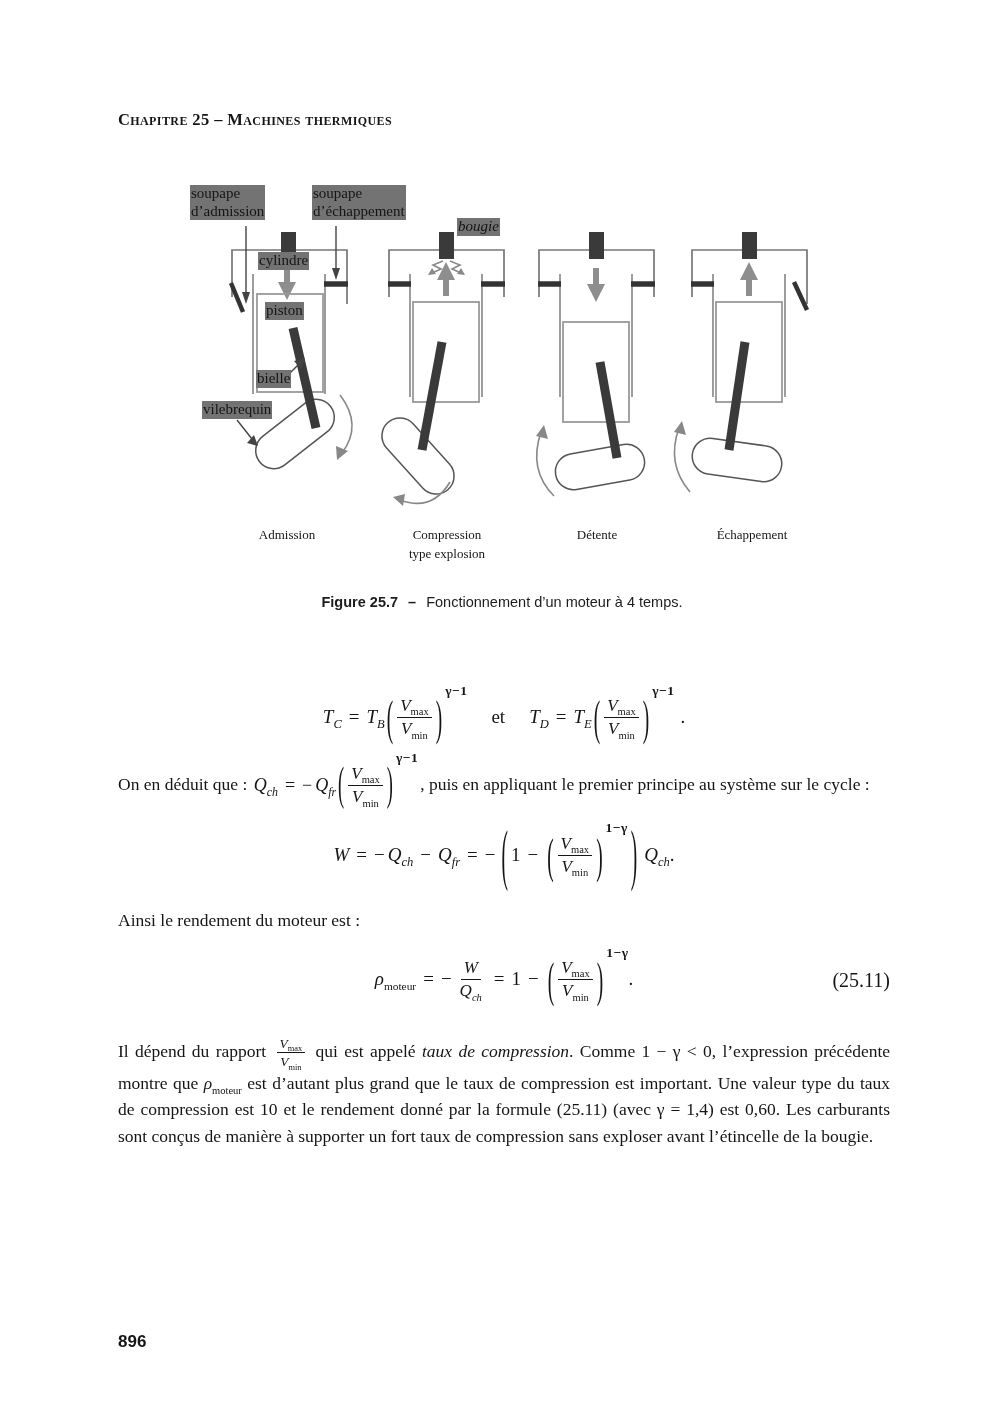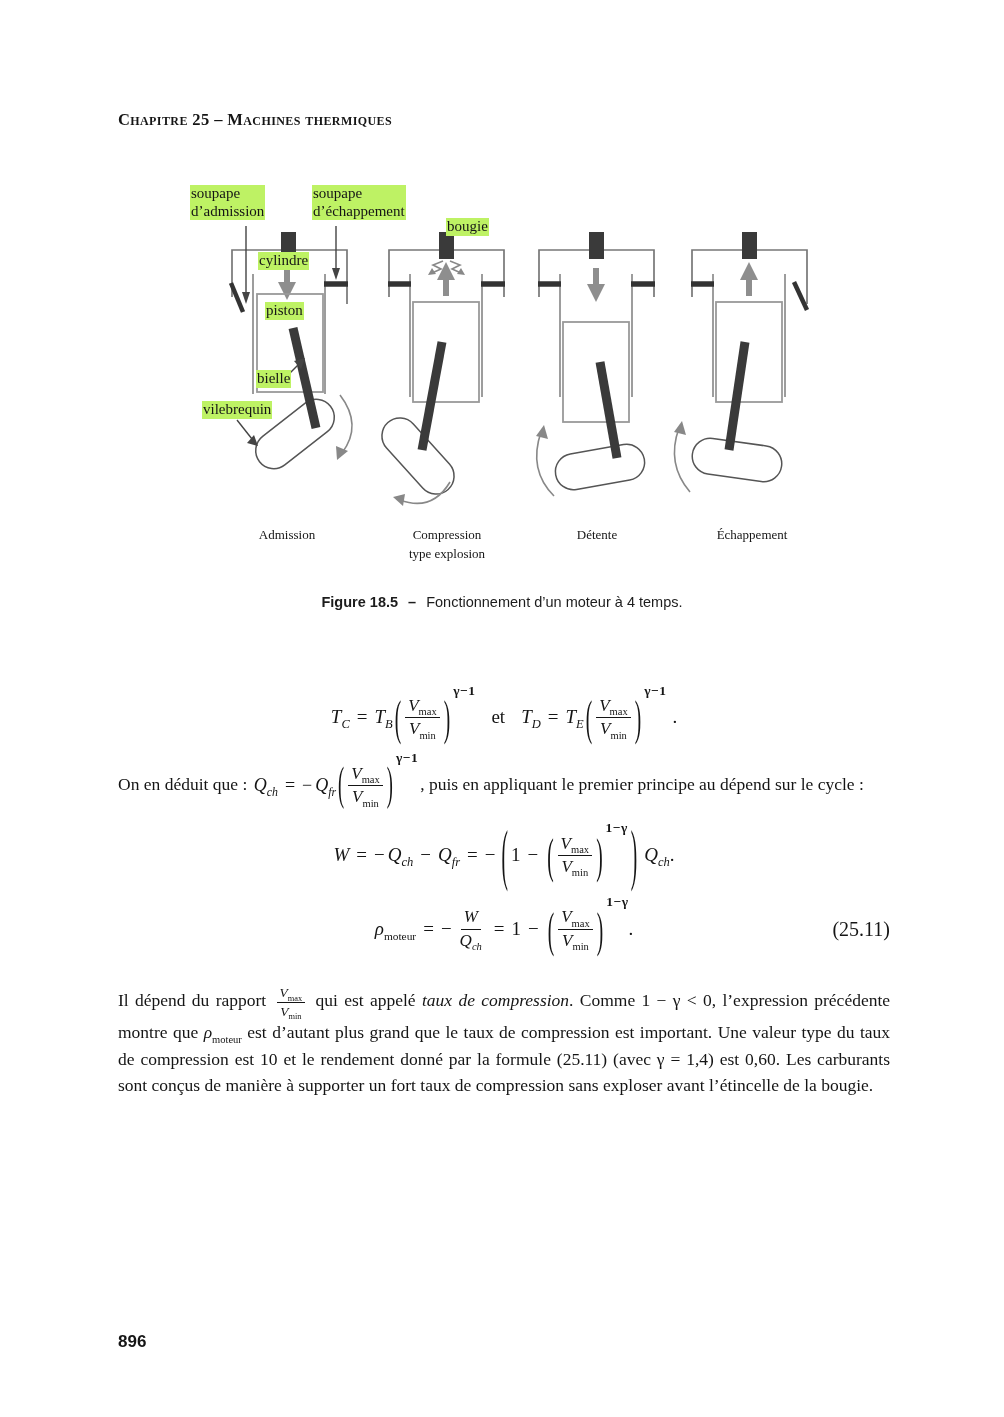--- a/index.html
+++ b/index.html
@@ -12,21 +12,21 @@
   
   #header{
     left:118px;top:110px;font-weight:bold;font-size:16.5px;
     font-variant:small-caps;letter-spacing:.4px;
   }
 
   
   #figure{left:160px;top:182px;width:710px;height:405px;}
   #figure svg{position:absolute;left:0;top:0;}
   .figlabel{
-    position:absolute;font-size:15px;line-height:1.18;background:#bef264;
+    position:absolute;font-size:15px;line-height:1.18;background:#737373;
     padding:0 1px;white-space:nowrap;
   }
   .stage{
     position:absolute;top:344px;transform:translateX(-50%);
     font-size:13px;text-align:center;line-height:1.45;white-space:nowrap;
   }
   #caption{
     left:0;right:0;top:594px;text-align:center;
     font-family:"Liberation Sans", sans-serif;font-size:14.5px;color:#1c1c1c;
   }
@@ -41,21 +41,21 @@
 
   
   .mvar{font-style:italic;}
   .rm{font-style:normal;}
   sub{font-size:.66em;line-height:0;}
   sub.it{font-style:italic;}
   .tok{white-space:nowrap;}
   .mo{margin:0 7px;}
   .mu{margin-right:3px;}
   .mend{margin-left:6px;}
-  .mword{font-style:normal;margin:0 16px;}
+  .mword{font-style:normal;margin:0 24px;}
 
   .eq{
     display:flex;justify-content:center;align-items:center;
     font-size:19px;text-align:left;
   }
   .eq1{margin:30px 0 24px 0;}
   .eqW{margin:26px 0 30px 0;}
   .eqR{margin:24px 0 0 0;}
   .eqrow{position:relative;}
   .eqnum{
@@ -195,37 +195,37 @@
   </svg>
 
   <div class="figlabel" style="left:30px;top:3px;">
     <div>soupape</div>
     <div>d’admission</div>
   </div>
   <div class="figlabel" style="left:152px;top:3px;">
     <div>soupape</div>
     <div>d’échappement</div>
   </div>
-  <div class="figlabel" style="left:286px;top:36px;">bougie</div>
+  <div class="figlabel" style="left:297px;top:36px;font-style:italic;">bougie</div>
   <div class="figlabel" style="left:98px;top:70px;">cylindre</div>
   <div class="figlabel" style="left:105px;top:120px;">piston</div>
   <div class="figlabel" style="left:96px;top:188px;">bielle</div>
   <div class="figlabel" style="left:42px;top:219px;">vilebrequin</div>
 
   <div class="stage" style="left:127px;">Admission</div>
   <div class="stage" style="left:287px;">
     <div>Compression</div>
     <div>type explosion</div>
   </div>
   <div class="stage" style="left:437px;">Détente</div>
   <div class="stage" style="left:592px;">Échappement</div>
 </div>
 
 <div id="caption" class="abs">
-  <b>Figure 18.5</b>
+  <b>Figure 25.7</b>
   <b style="margin:0 6px;">–</b>
   <span>Fonctionnement d’un moteur à 4 temps.</span>
 </div>
 
 <div id="main" class="abs">
 
 
   <div class="eq eq1">
     <span class="tok"><span class="mvar">T</span><sub class="it">C</sub></span>
     <span class="mo">=</span>
@@ -258,21 +258,21 @@
         <span class="mo">=</span>
         <span class="mu">−</span>
         <span class="tok"><span class="mvar">Q</span><sub class="it">fr</sub></span>
         <span class="bigp">(</span>
         <span class="frac">
           <span class="fnum"><span class="mvar">V</span><sub class="rm">max</sub></span>
           <span class="fden"><span class="mvar">V</span><sub class="rm">min</sub></span>
         </span>
         <span class="bigp">)</span>
         <sup class="dexp">γ−1</sup>
-      </span><span>, puis en appliquant le premier principe au dépend sur le cycle :</span>
+      </span><span>, puis en appliquant le premier principe au système sur le cycle :</span>
   </p>
 
   <div class="eq eqW">
     <span class="mvar">W</span>
     <span class="mo">=</span>
     <span class="mu">−</span>
     <span class="tok"><span class="mvar">Q</span><sub class="it">ch</sub></span>
     <span class="mo">−</span>
     <span class="tok"><span class="mvar">Q</span><sub class="it">fr</sub></span>
     <span class="mo">=</span>
@@ -285,20 +285,23 @@
       <span class="fnum"><span class="mvar">V</span><sub class="rm">max</sub></span>
       <span class="fden"><span class="mvar">V</span><sub class="rm">min</sub></span>
     </span>
     <span class="bigp">)</span>
     <sup class="dexp">1−γ</sup>
     <span class="bigp2">)</span>
     <span class="tok" style="margin-left:4px;"><span class="mvar">Q</span><sub class="it">ch</sub></span>
     <span>.</span>
   </div>
 
+  <p>
+    <span>Ainsi le rendement du moteur est  :</span>
+  </p>
 
   <div class="eqrow">
     <div class="eq eqR">
       <span class="tok rho-tok"><span class="mvar">ρ</span><sub class="rm">moteur</sub></span>
       <span class="mo">=</span>
       <span class="mu">−</span>
       <span class="frac">
         <span class="fnum"><span class="mvar">W</span></span>
         <span class="fden"><span class="mvar">Q</span><sub class="it">ch</sub></span>
       </span>

